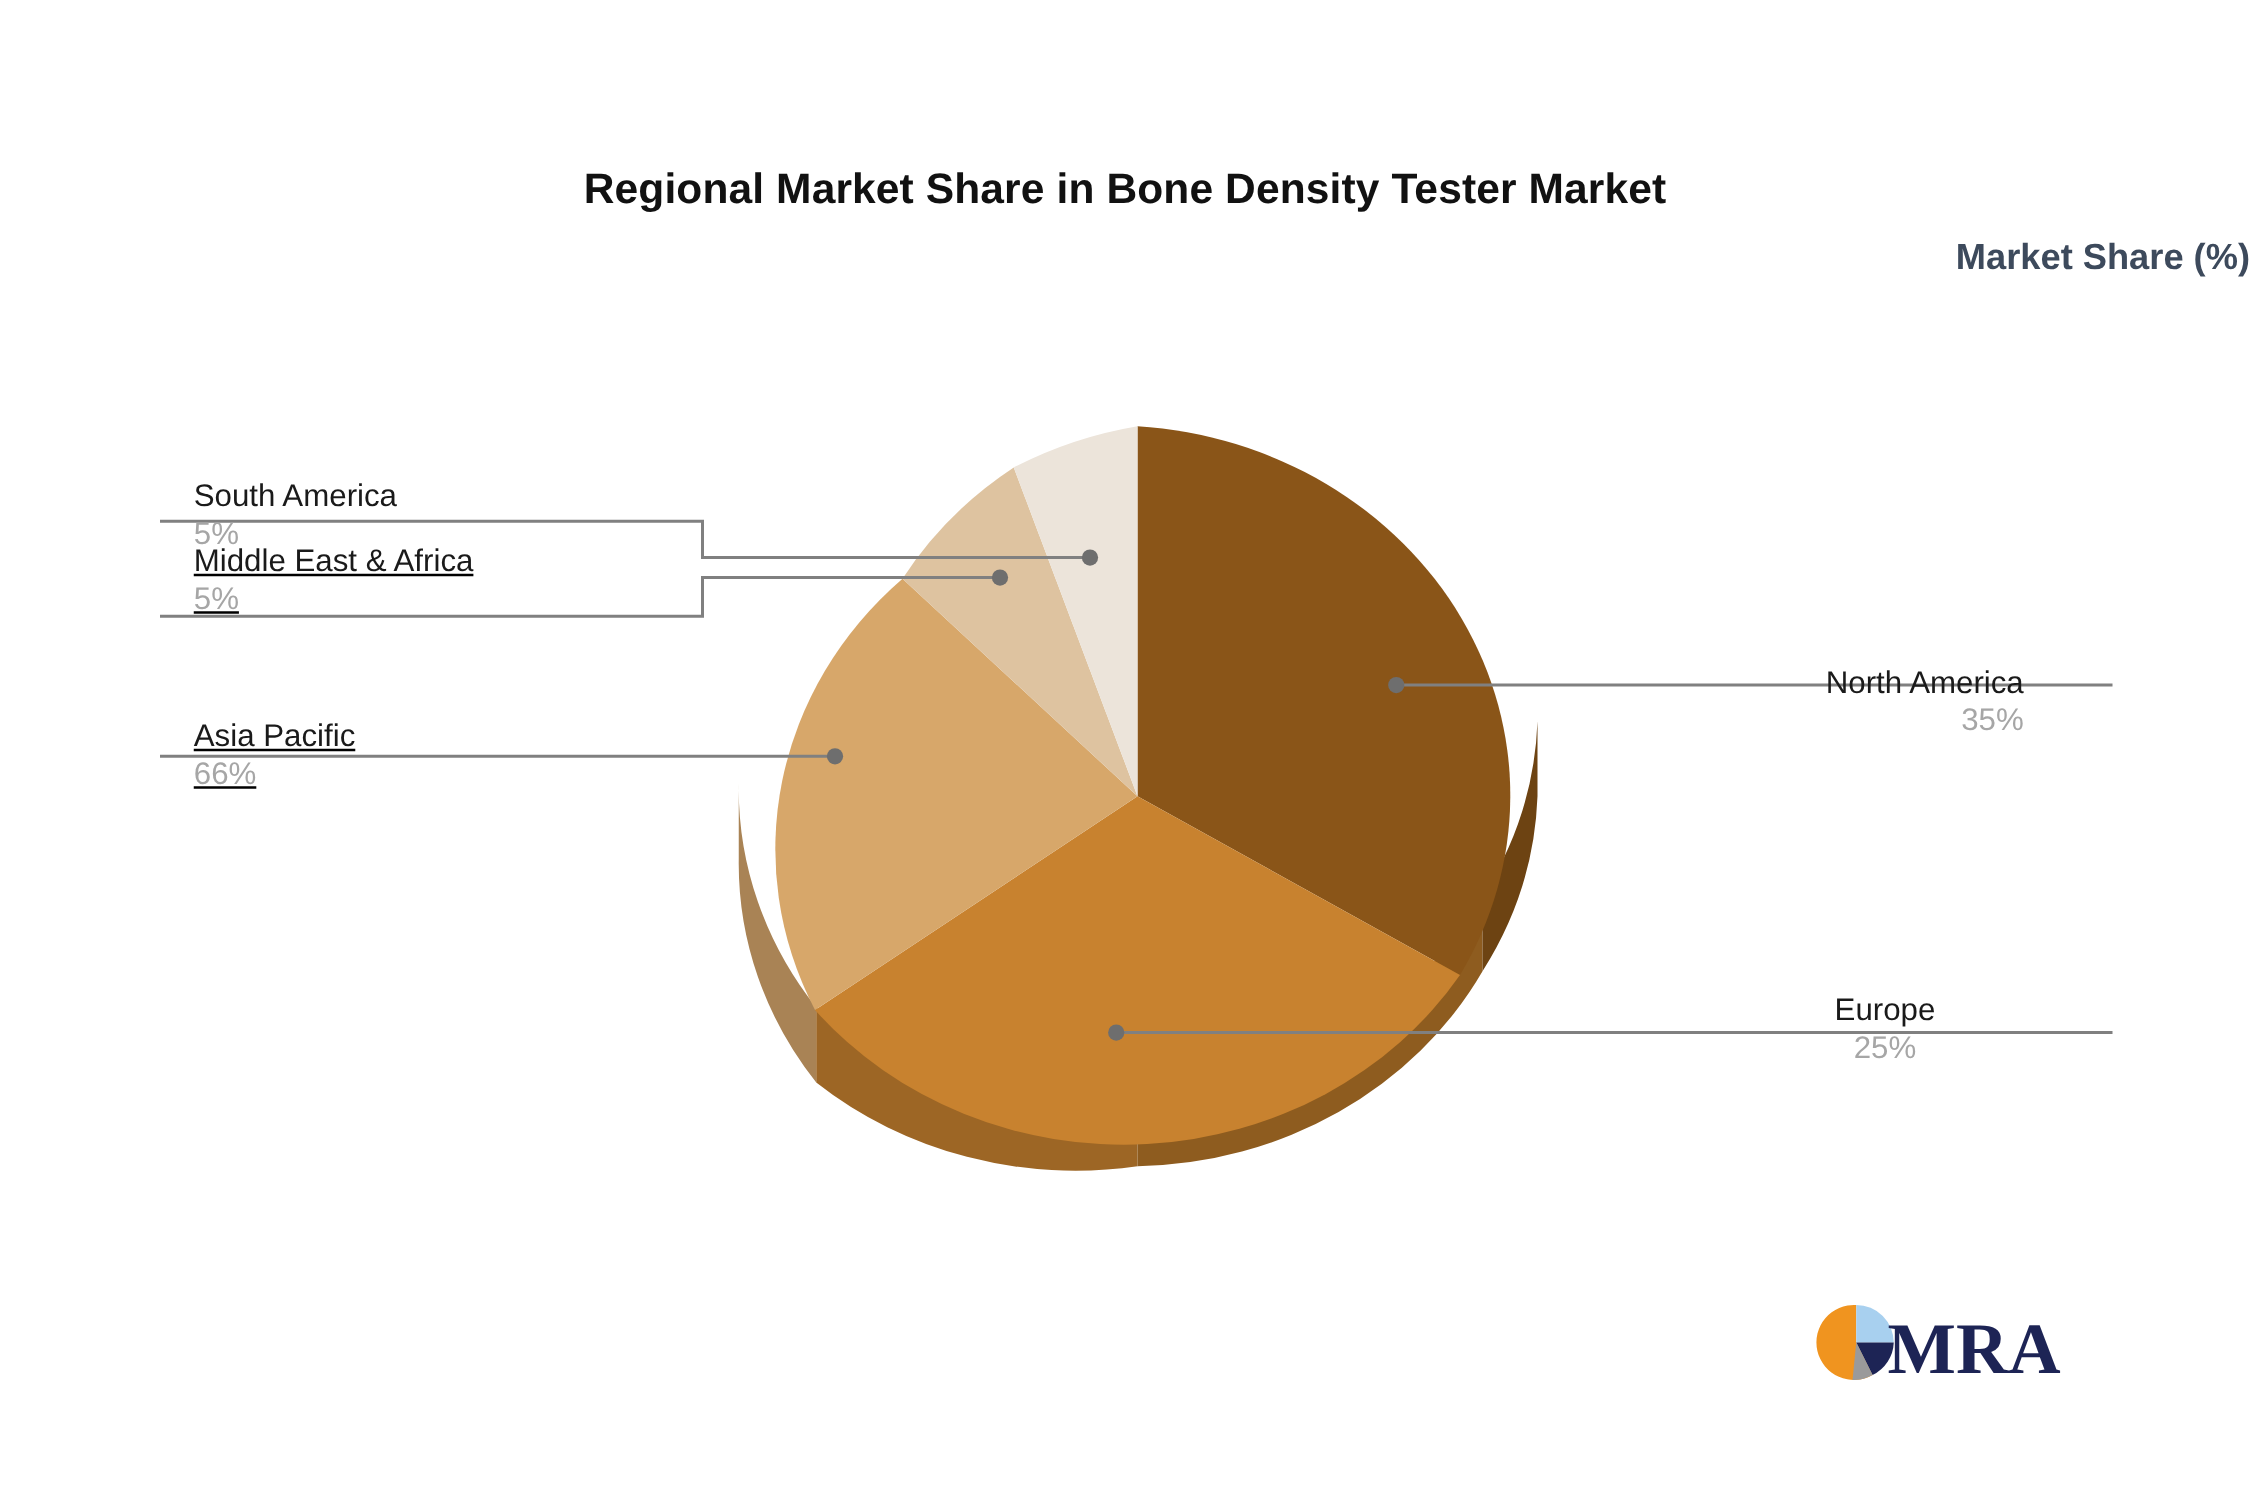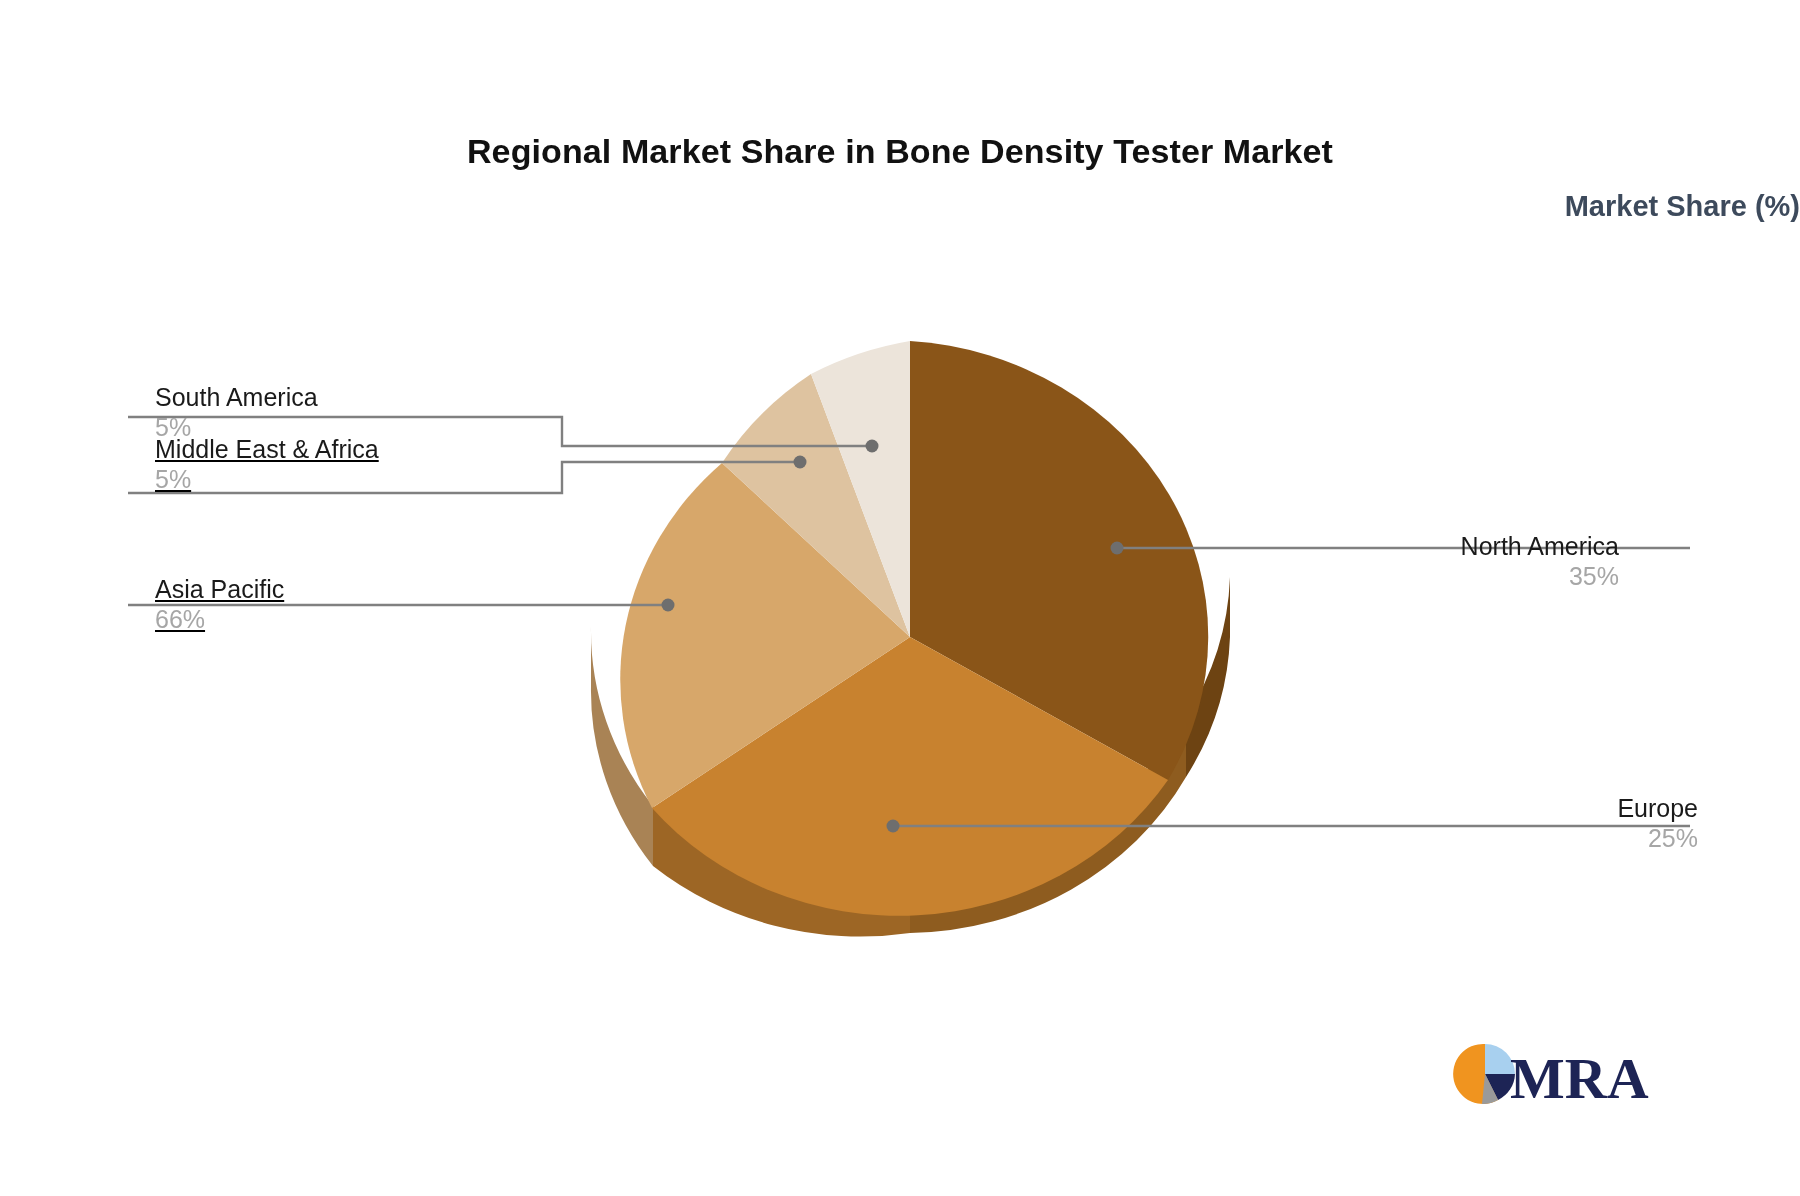--- a/index.html
+++ b/index.html
@@ -73,21 +73,21 @@
   .callout .val {
     font-size: 25px;
     color: #a6a6a6;
     line-height: 30px;
     display: block;
   }
   .callout.right { text-align: right; }
   .callout.left  { text-align: left; margin-left: 27px; }
 
   #cal-north-america { left: 1159px; top: 515px; width: 460px; margin-top: 16px; }
-  #cal-europe        { left: 1238px; top: 793px; width: 460px; }
+  #cal-europe        { left: 1278px; top: 793px; width: 460px; text-align: center; }
   #cal-asia-pacific  { left: 128px;  top: 574px; width: 520px; text-decoration: underline; }
   #cal-middle-east   { left: 128px;  top: 434px; width: 520px; text-decoration: underline; }
   #cal-south-america { left: 128px;  top: 382px; width: 520px; }
 
   
   #logo {
     position: absolute;
     left: 1452px;
     top: 1036px;
     width: 200px;

